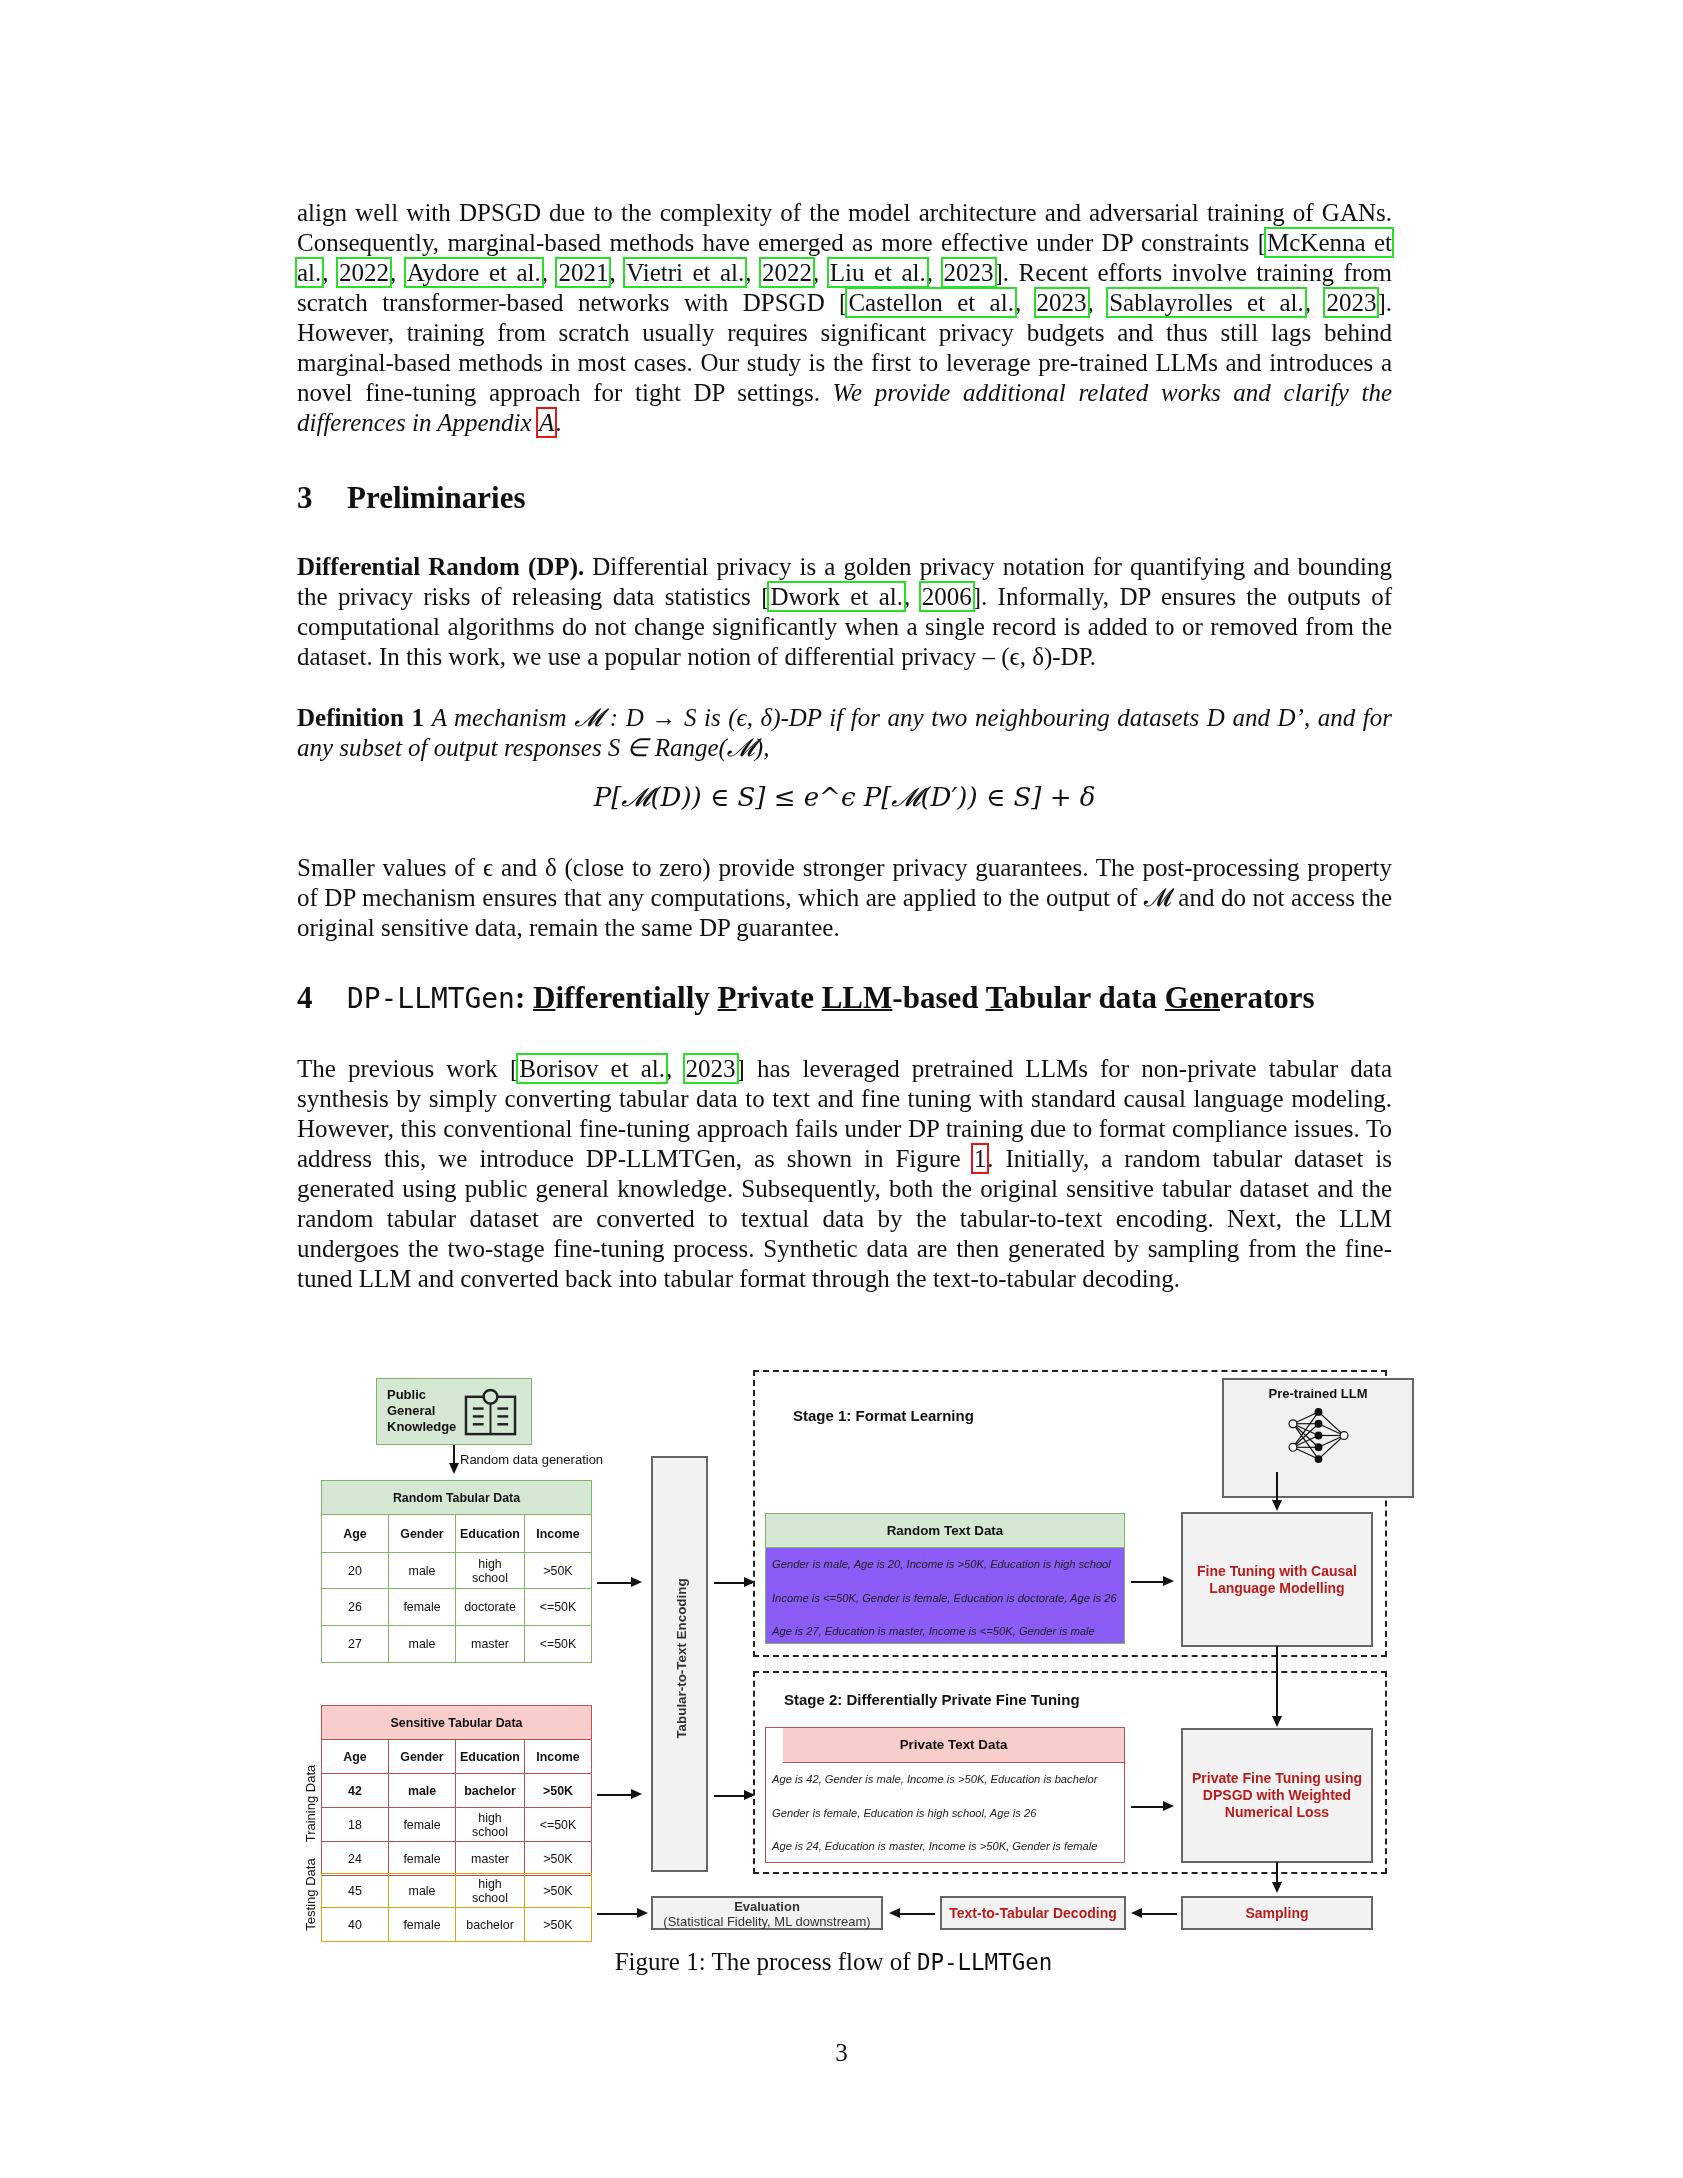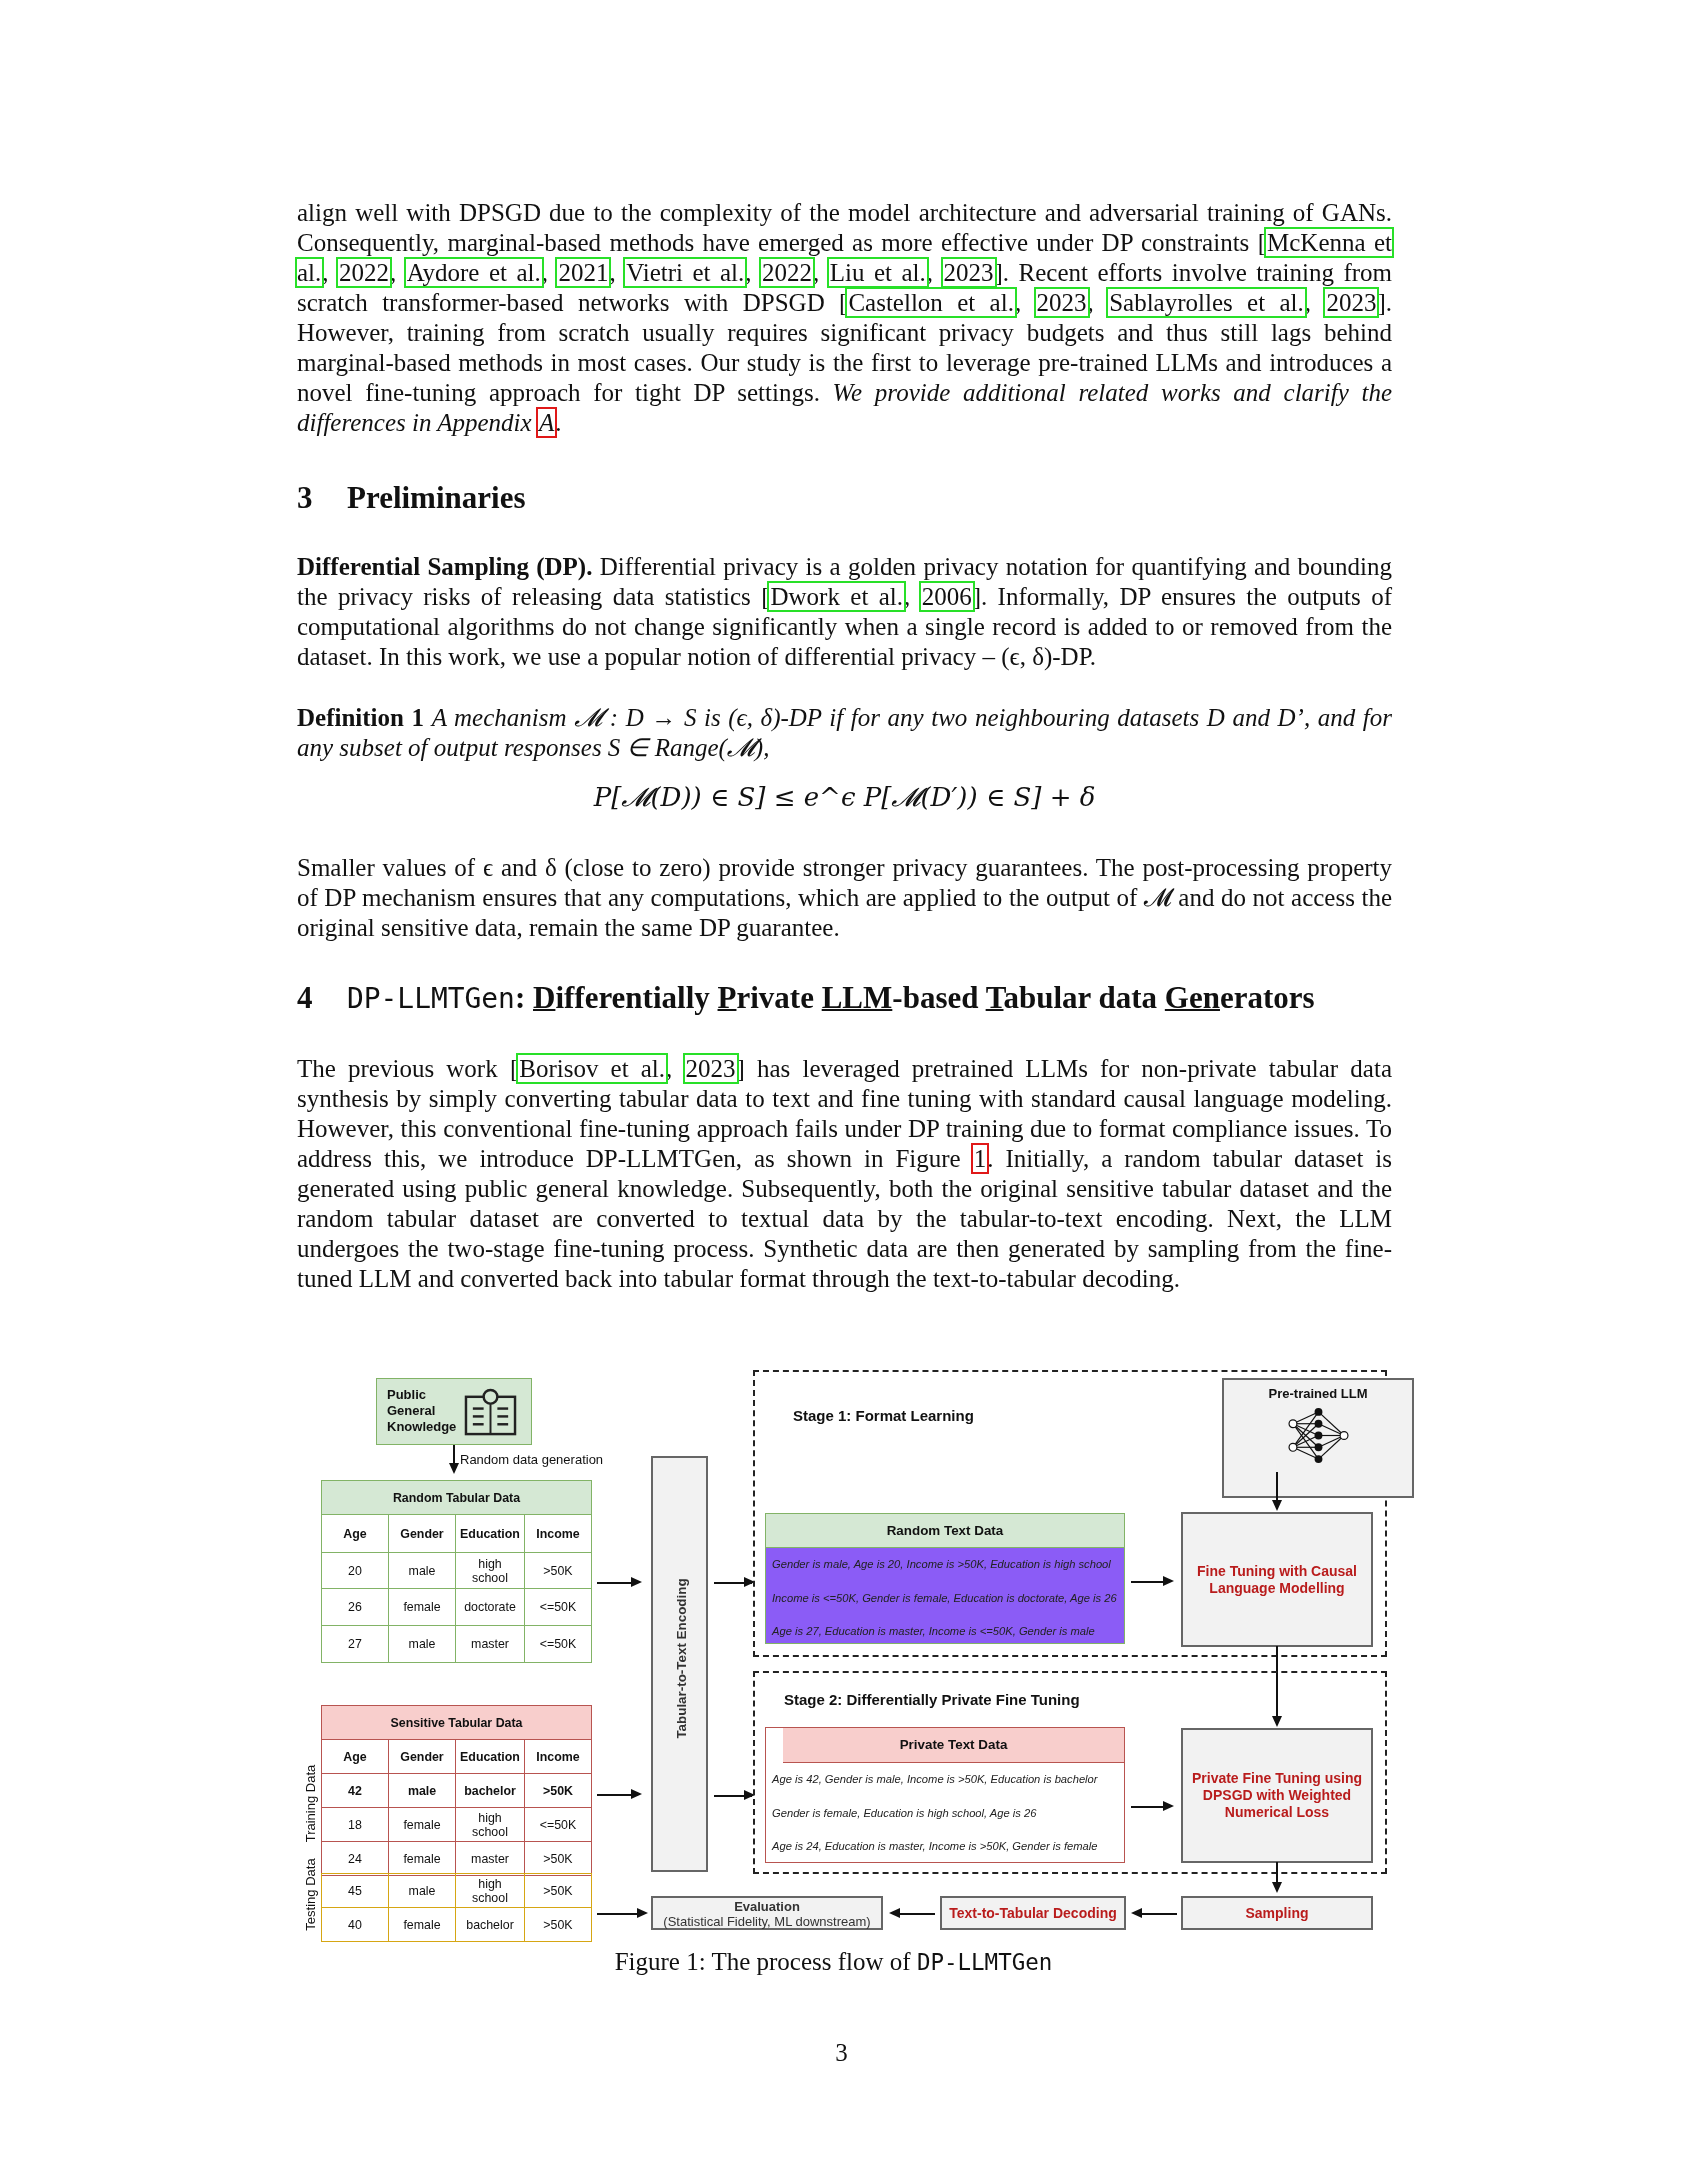--- a/index.html
+++ b/index.html
@@ -61,21 +61,21 @@
       <span class="it ref">A</span><span>.</span>
     </p>
   </div>
 
   <h2 class="sec" style="top:480px;">
     <span class="num">3</span><span>Preliminaries</span>
   </h2>
 
   <div class="text-block" style="top:552px;">
     <p>
-      <span class="b">Differential Sampling (DP).</span>
+      <span class="b">Differential Random (DP).</span>
       <span>Differential privacy is a golden privacy notation for quantifying and bounding the privacy risks of releasing data statistics [</span><span class="cite">Dwork et al.</span>, <span class="cite">2006</span><span>]. Informally, DP ensures the outputs of computational algorithms do not change significantly when a single record is added to or removed from the dataset. In this work, we use a popular notion of differential privacy – (ϵ, δ)-DP.</span>
     </p>
   </div>
 
   <div class="text-block" style="top:703px;">
     <p>
       <span class="b">Definition 1</span>
       <span class="it">A mechanism 𝓜 : D → S is (ϵ, δ)-DP if for any two neighbouring datasets D and D’, and for any subset of output responses S ∈ Range(𝓜),</span>
     </p>
   </div>

